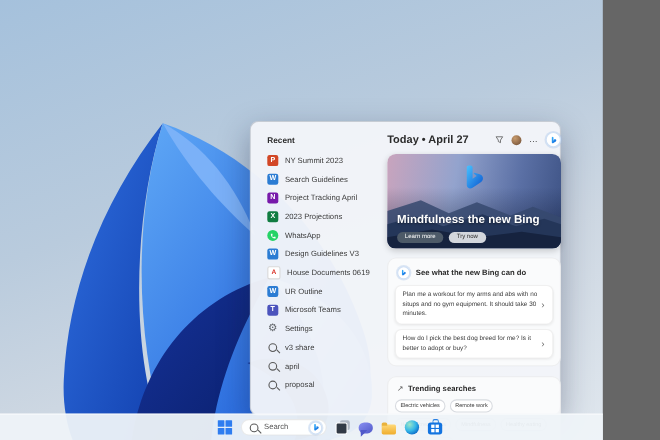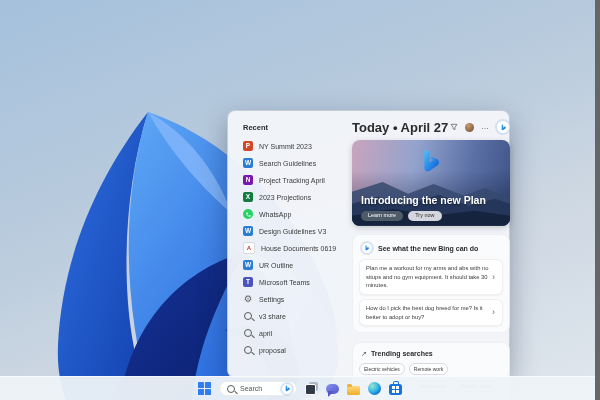--- a/index.html
+++ b/index.html
@@ -1,16 +1,16 @@
 <!DOCTYPE html>
 <html><head>
 <meta charset="utf-8">
 <style>
   html,body{margin:0;padding:0;background:#666;}
-  .stage{position:relative;width:595px;height:400px;overflow:hidden;
+  .stage{position:relative;width:548px;height:400px;overflow:hidden;
          font-family:"Liberation Sans",sans-serif;
          background:linear-gradient(160deg,#a5c1dc 0%,#b9cbdd 40%,#cdd7e2 65%,#e0e7ee 100%);}
   .bloom{position:absolute;left:0;top:0;width:600px;height:400px;z-index:1;}
   
   .panel{position:absolute;left:227px;top:110px;width:283px;height:268px;z-index:20;
          background:rgba(243,245,249,.96);border:1px solid rgba(120,130,145,.35);
          border-radius:8px;box-shadow:0 10px 28px rgba(20,30,60,.35);display:flex;box-sizing:border-box;}
   .leftcol{width:118px;box-sizing:border-box;padding:12px 4px 0 15px;flex:none;}
   .sec-title{font-size:7.5px;font-weight:bold;color:#2b2b2b;}
   .rlist{margin-top:8px;display:flex;flex-direction:column;gap:5px;}
@@ -22,21 +22,21 @@
   .ic-xls{background:#107c41;} .ic-teams{background:#4b53bc;}
   .ic-wa{background:#25d366;border-radius:50%;}
   .ic-pdf{background:#fff;border:0.5px solid #d9d9d9;color:#d93025;font-size:6px;}
   .ic-gear{background:transparent;color:#5f6368;font-size:9.5px;font-weight:normal;}
   .mag{width:6px;height:6px;border:1px solid #5a5a5a;border-radius:50%;position:relative;flex:none;margin:1px;}
   .mag::after{content:"";position:absolute;width:4px;height:1.2px;background:#5a5a5a;
               right:-3.5px;bottom:-1.5px;transform:rotate(45deg);}
   
   .rightcol{flex:1;box-sizing:border-box;padding:9px 10px 0 6px;}
   .feedhead{display:flex;align-items:center;height:14px;}
-  .datelabel{font-size:13px;font-weight:bold;color:#2b2b2b;}
+  .datelabel{font-size:10px;font-weight:bold;color:#2b2b2b;}
   .headicons{margin-left:auto;display:flex;align-items:center;gap:7px;}
   .avatar{width:9px;height:9px;border-radius:50%;background:radial-gradient(circle at 35% 30%,#c89b6d,#6b4a32);}
   .dots{font-size:8px;color:#444;line-height:1;}
   .bingcirc{width:12px;height:12px;border-radius:50%;background:#fff;border:1px solid #cfe0f5;
             box-shadow:0 0 0 1px rgba(160,190,230,.35);display:flex;align-items:center;justify-content:center;}
   .bingcirc svg{width:7px;height:7px;display:block;}
   .bingcirc.small{width:10px;height:10px;} .bingcirc.small svg{width:6px;height:6px;}
   
   .hero{position:relative;margin-top:6px;height:86px;border-radius:8px;overflow:hidden;cursor:pointer;
         background:linear-gradient(180deg,rgba(8,16,40,0) 35%,rgba(8,16,40,.55) 100%),
@@ -233,21 +233,21 @@
         </svg>
         <svg class="herob" viewBox="0 0 90 90">
             <defs>
               <linearGradient id="b2" x1="0" y1="0" x2="1" y2="1">
                 <stop offset="0" stop-color="#49c2ff"></stop>
                 <stop offset="1" stop-color="#0b57d0"></stop>
               </linearGradient>
             </defs>
             <path d="M28,5c-4,0-7,3-7,7v57c0,10,11,15,19,9l28-19c10-7,7-22-5-25l-17-5c-2-0.6-3,2-1.5,3.2l9,7.8-13.5,9V12c0-4-3-7-7-7z" fill="url(#b2)"></path>
           </svg>
-        <div class="herotitle">Introducing the new Plan</div>
+        <div class="herotitle">Mindfulness the new Bing</div>
         <div class="herobtns">
           <button class="pill dark">Learn more</button>
           <button class="pill light">Try now</button>
         </div>
       </div>
 
       <div class="cando">
         <div class="cando-head">
           <span class="bingcirc small">
             <svg viewBox="0 0 90 90">

